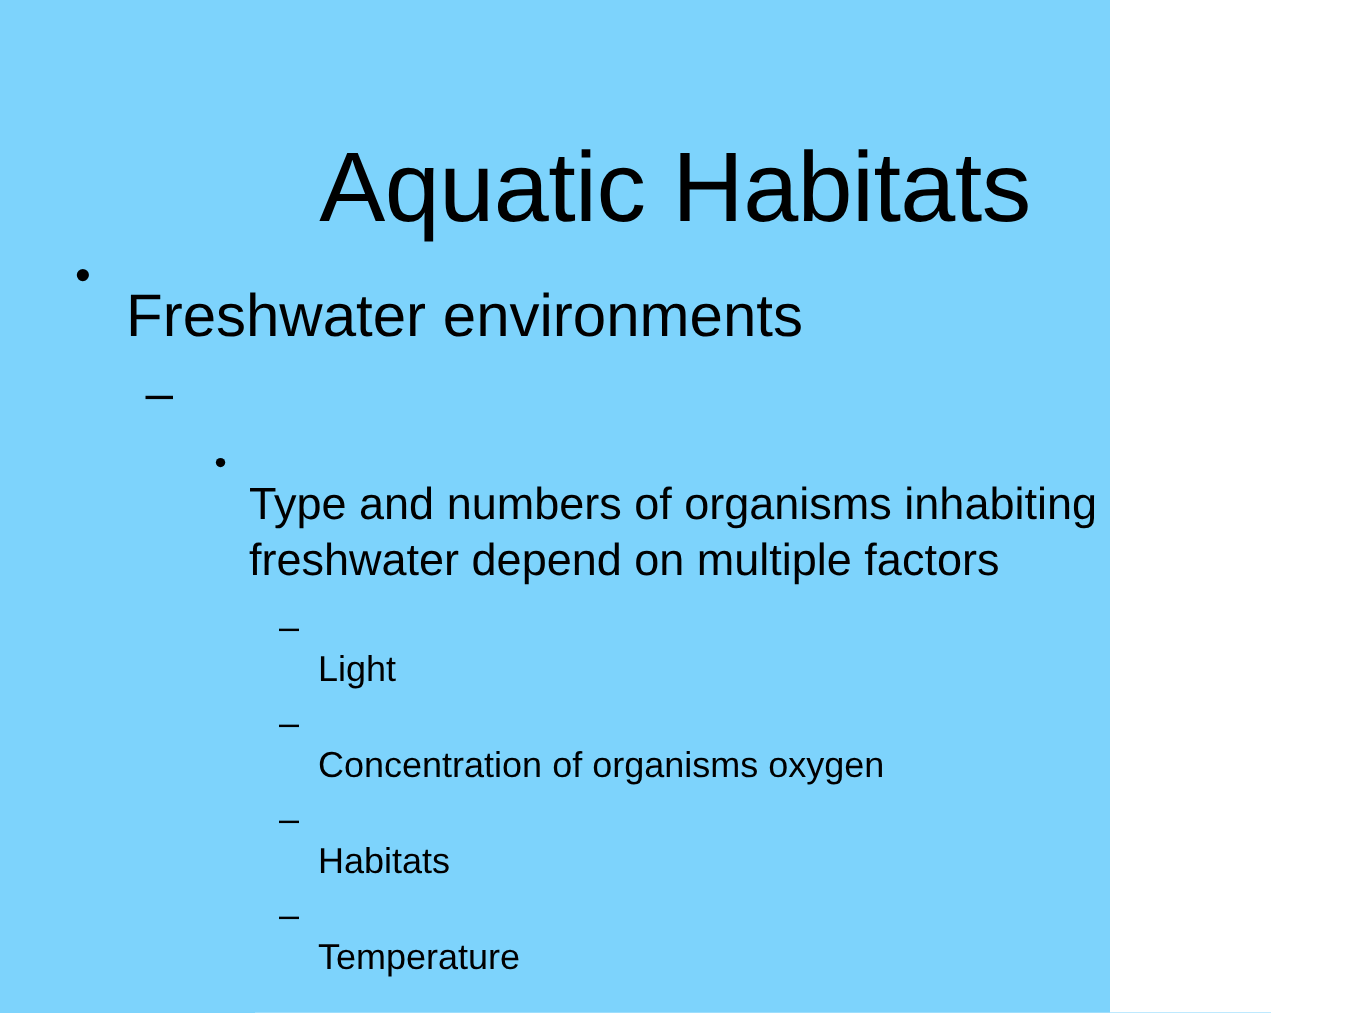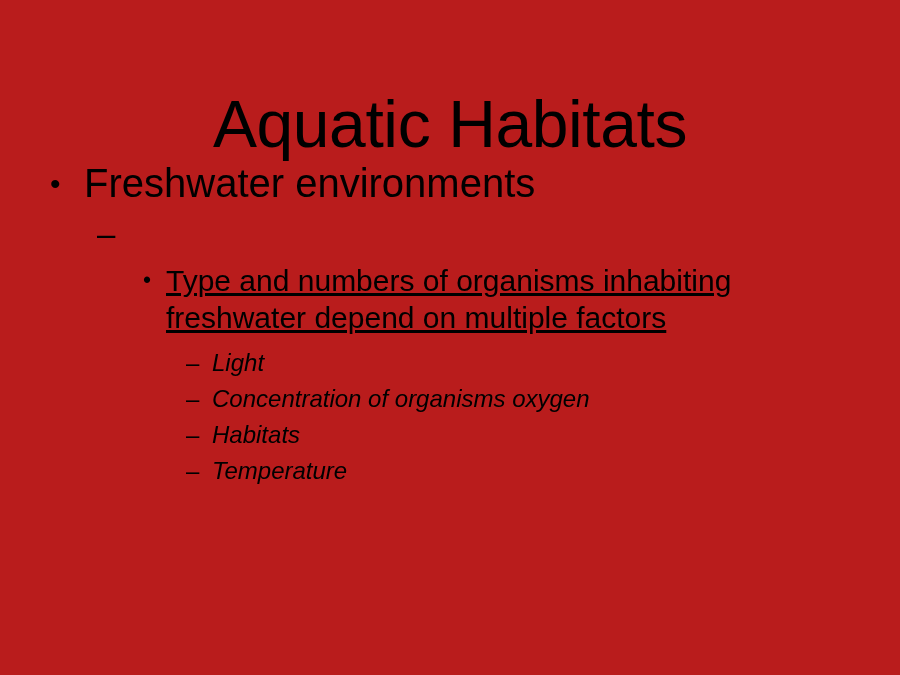--- a/index.html
+++ b/index.html
@@ -9,23 +9,23 @@
   body {
     width: 900px;
     height: 675px;
     background: #ffffff;
     font-family: "Liberation Sans", sans-serif;
     color: #000000;
     overflow: hidden;
   }
   .slide {
     position: relative;
-    width: 900px;
+    width: 740px;
     height: 675px;
-    background: #b91c1c;
+    background: #7dd3fc;
   }
 
   
   .slide-title {
     position: absolute;
     left: 0;
     top: 44px;
     width: 900px;
     text-align: center;
     font-size: 66px;
@@ -46,20 +46,21 @@
   .bullet-row {
     display: flex;
     align-items: flex-start;
   }
   .bullet-marker {
     flex: 0 0 auto;
     text-align: left;
   }
   .bullet-text {
     flex: 1 1 auto;
+    margin-top: 28px;
   }
 
   
   .lvl1 {
     font-size: 40px;
     line-height: 47px;
     padding-left: 50px;
   }
   .lvl1 .bullet-marker {
     width: 34px;
@@ -93,40 +94,38 @@
     padding-left: 143px;
     margin-top: 7px;
   }
   .lvl3 .bullet-marker {
     width: 23px;
     font-size: 23px;
     line-height: 37px;
   }
   .lvl3 .bullet-text {
     max-width: 580px;
-    text-decoration: underline;
   }
 
   
   .lvl4-group {
     margin-top: 9px;
   }
   .lvl4 {
     font-size: 24px;
     line-height: 36px;
     padding-left: 186px;
   }
   .lvl4 .bullet-marker {
     width: 26px;
     font-size: 24px;
     line-height: 36px;
   }
   .lvl4 .bullet-text {
     max-width: 520px;
-    font-style: italic;
   }
 </style>
 </head>
 <body>
 
 <div class="slide">
 
   <h1 class="slide-title">Aquatic Habitats</h1>
 
   <div class="body-content">

